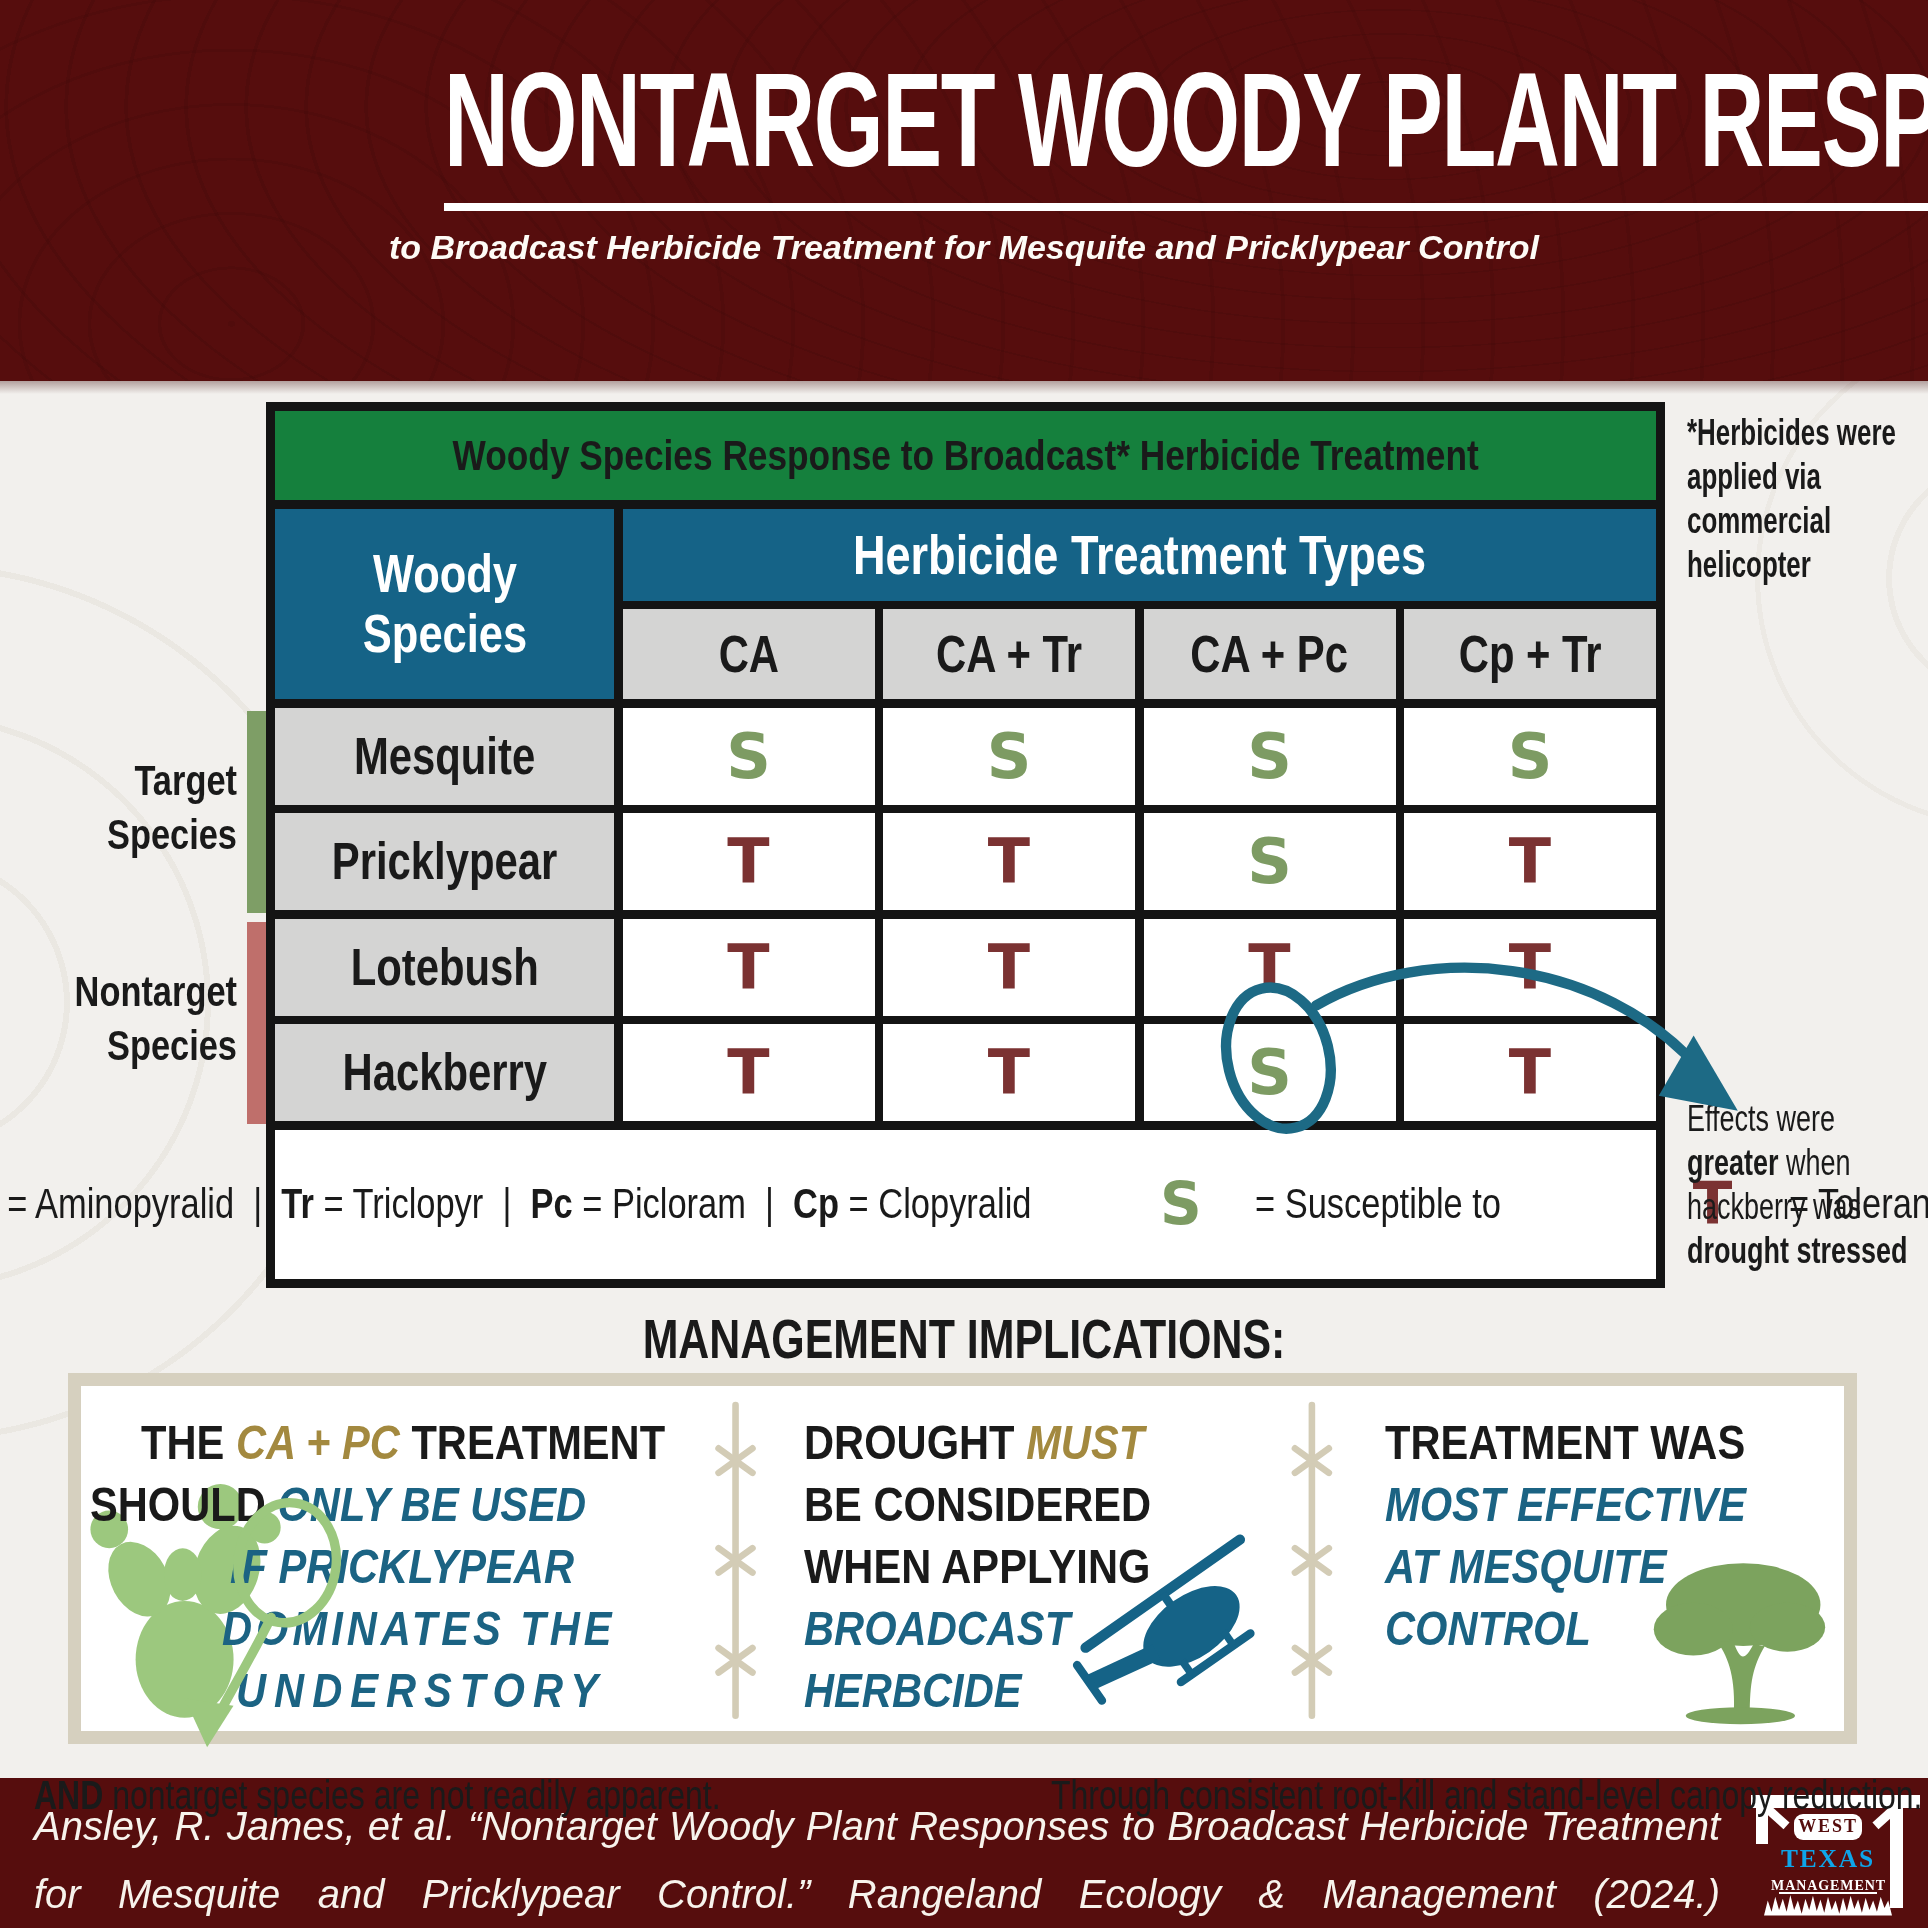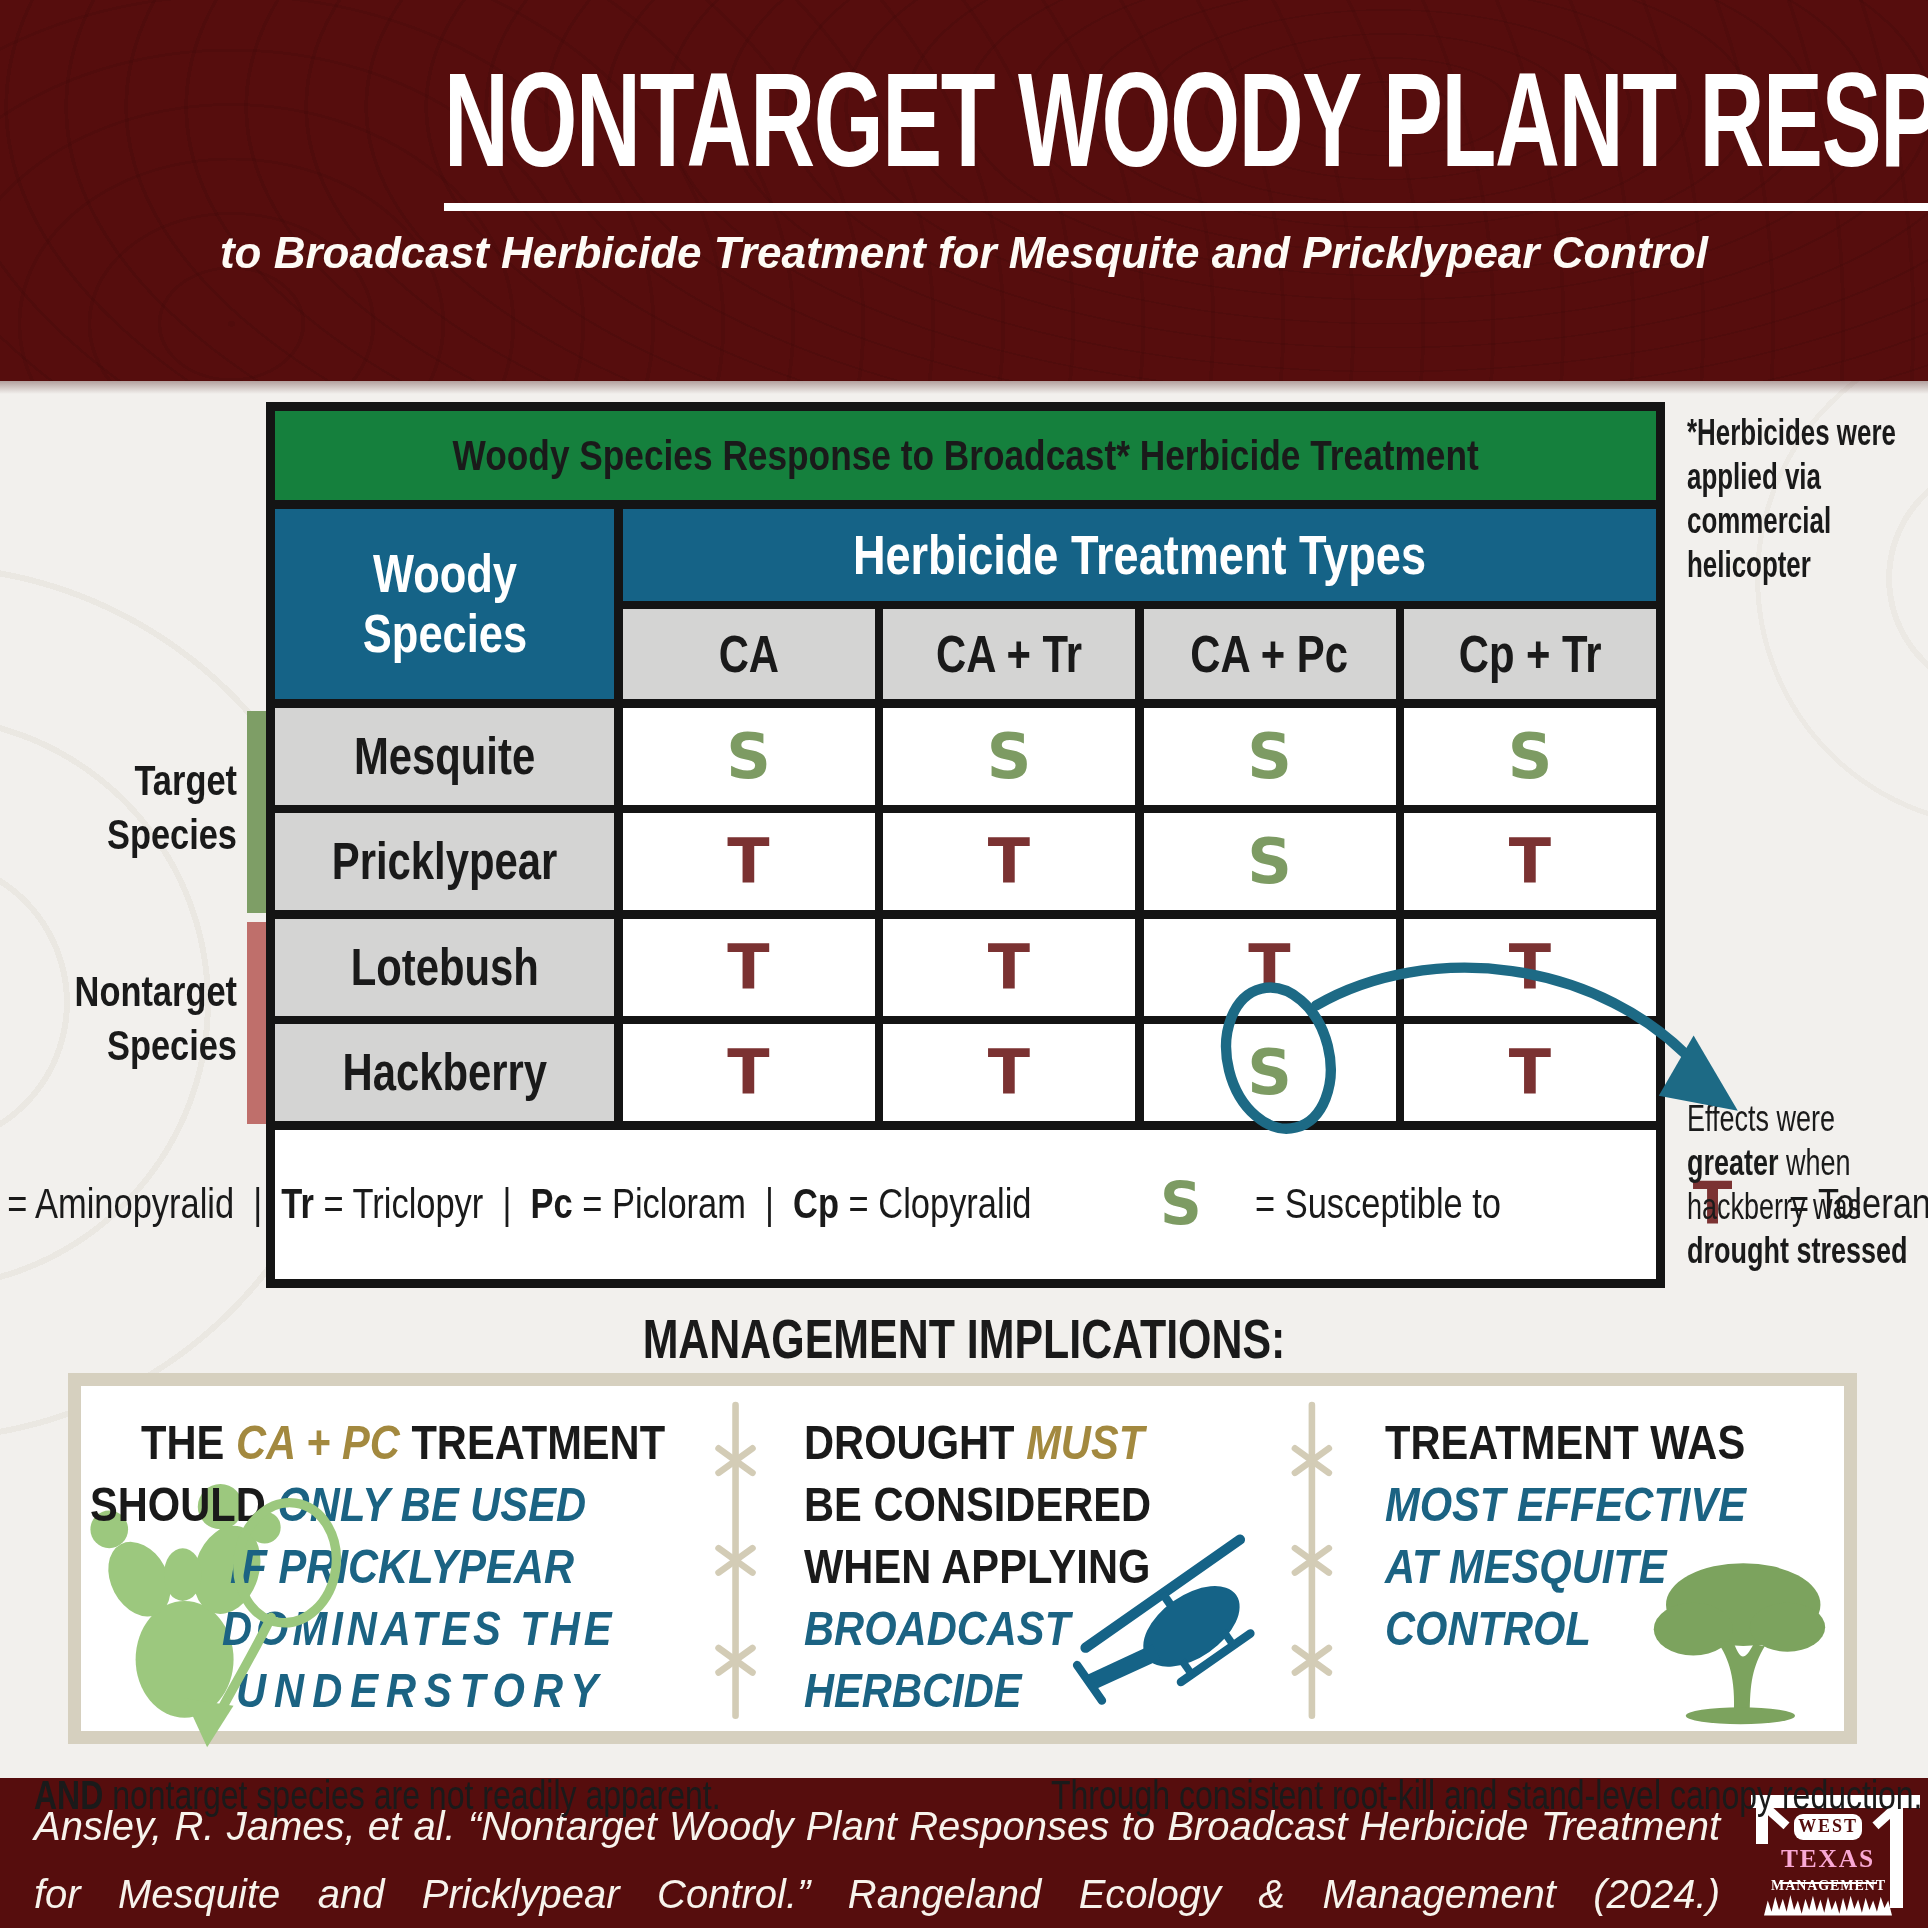--- a/index.html
+++ b/index.html
@@ -22,21 +22,21 @@
   .hdr::before{content:"";position:absolute;inset:0;opacity:.5;background:
     repeating-radial-gradient(ellipse 1224px 490px at 72% 28%, rgba(0,0,0,.12) 0 3.8px, transparent 3.8px 60px),
     repeating-radial-gradient(ellipse 847px 659px at 12% 85%, rgba(0,0,0,.10) 0 3.8px, transparent 3.8px 70px);}
   .hdr::after{content:"";position:absolute;left:0;bottom:-13px;width:100%;height:13px;
     background:linear-gradient(180deg,rgba(60,10,10,.35),rgba(60,10,10,0));}
   .title-wrap{position:relative;margin-top:49px;}
   .title{display:inline-block;transform:scaleX(.67);transform-origin:center;
     font-weight:bold;font-size:134px;line-height:141px;letter-spacing:-1.9px;color:#ffffff;
     white-space:nowrap;border-bottom:8.5px solid #ffffff;padding-bottom:13px;}
   .subtitle{position:relative;margin-top:17px;font-style:italic;font-weight:bold;
-    font-size:44px;color:#fdfbf6;}
+    font-size:34px;color:#fdfbf6;}
 
   
   .rtable{position:absolute;left:266px;top:402px;z-index:2;background:#141414;border:9.4px solid #141414;
     display:grid;grid-template-columns:339px 252px 252px 252px 252px;
     grid-template-rows:89px 92px 90px 97px 97px 97px 97px 149px;gap:8.5px;}
   .cell{display:flex;align-items:center;justify-content:center;}
   .cap{grid-column:1/6;background:#15803d;font-weight:bold;font-size:43px;}
   .sphead{grid-row:2/4;grid-column:1;background:#156387;color:#fff;font-weight:bold;font-size:53px;text-align:center;line-height:60px;}
   .sphead .cx{width:282px;}
   .trhead{grid-column:2/6;background:#156387;color:#fff;font-weight:bold;font-size:55px;}
@@ -104,23 +104,23 @@
   .logo{position:absolute;left:1751px;top:13px;width:169px;height:124px;}
   .lg-beam{position:absolute;left:0;top:3.8px;width:169px;height:13px;background:#fff;}
   .lg-post-l{position:absolute;left:4.7px;top:3.8px;width:12.2px;height:49px;background:#fff;}
   .lg-post-r{position:absolute;left:139px;top:3.8px;width:13px;height:113px;background:#fff;}
   .lg-brace{position:absolute;width:28px;height:9.4px;background:#fff;}
   .lg-brace.bl{left:11.3px;top:21px;transform:rotate(42deg);}
   .lg-brace.br{left:121px;top:21px;transform:rotate(-42deg);}
   .lg-west{position:absolute;left:43px;top:22.6px;width:68px;height:26px;background:#fff;color:#560d0d;
     display:flex;align-items:center;justify-content:center;
     font-family:"Liberation Serif",serif;font-weight:bold;font-size:18px;letter-spacing:1.9px;border-radius:9px;}
-  .lg-texas{position:absolute;left:28px;top:53px;width:98px;text-align:center;color:#f9a8d4;
+  .lg-texas{position:absolute;left:28px;top:53px;width:98px;text-align:center;color:#0ea5e9;
     font-family:"Liberation Serif",serif;font-weight:bold;font-size:25.4px;letter-spacing:1.9px;
-    border-bottom:2.8px solid #fff;padding-bottom:9px;}
+    border-bottom:2.8px solid #fff;padding-bottom:19px;}
   .lg-range{position:absolute;left:17px;top:87px;width:121px;text-align:center;color:#fff;
     font-family:"Liberation Serif",serif;font-weight:bold;font-size:14px;letter-spacing:0.9px;}
   .lg-grass{position:absolute;left:13px;top:102px;}
 
   .overlay{position:absolute;left:0;top:0;z-index:10;pointer-events:none;}
 </style>
 </head>
 <body>
 
 <div class="canvas">

